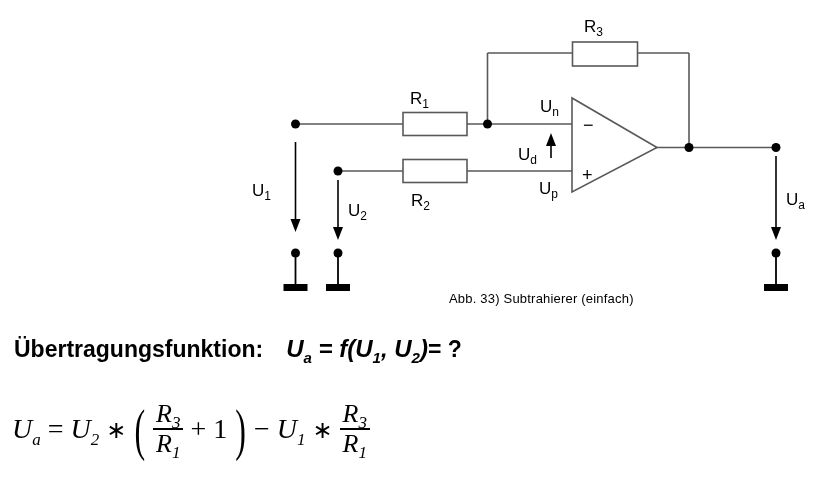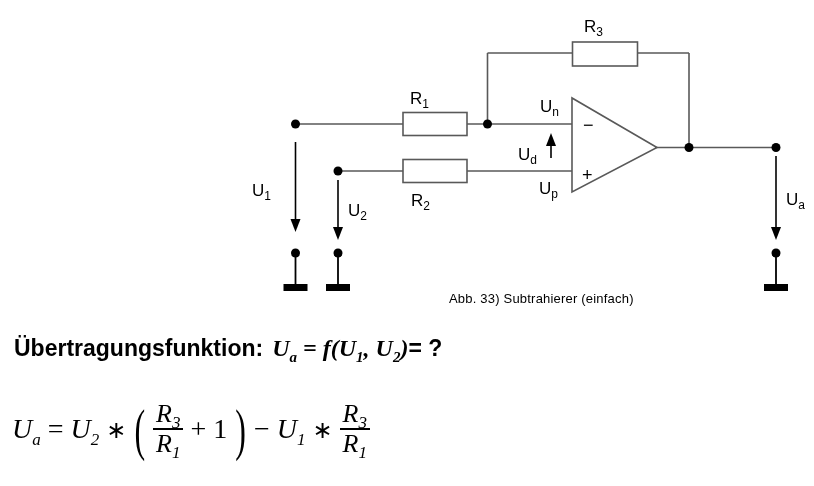--- a/index.html
+++ b/index.html
@@ -8,21 +8,21 @@
   #circuit-svg{position:absolute;left:0;top:0;}
   svg text{font-family:"Liberation Sans",sans-serif;fill:#000;}
   .lbl{font-size:17px;}
   .sub{font-size:12px;}
   .sign{font-size:18px;}
   .caption{position:absolute;left:449px;top:291px;font-size:13px;letter-spacing:0.2px;}
 
   .heading{position:absolute;left:14px;top:335px;white-space:nowrap;}
   .h-label{font-size:23px;font-weight:bold;font-family:"Liberation Sans",sans-serif;}
   .h-math{font-size:24px;font-weight:bold;font-style:italic;
-          font-family:Liberation Serif, serif;margin-left:9px;}
+          font-family:Liberation Sans, sans-serif;margin-left:23px;}
   .h-math sub{font-size:15px;line-height:0;}
   .h-suffix{font-size:23px;font-weight:bold;font-family:"Liberation Sans",sans-serif;}
 
   .formula{position:absolute;left:12px;top:396px;height:66px;display:flex;
            align-items:center;gap:7px;font-family:"Liberation Serif",serif;
            font-size:28px;font-style:italic;white-space:nowrap;}
   .formula sub{font-size:17px;line-height:0;}
   .op{font-style:normal;}
   .mn{font-style:normal;}
   .ast{font-size:24px;position:relative;top:1px;}

